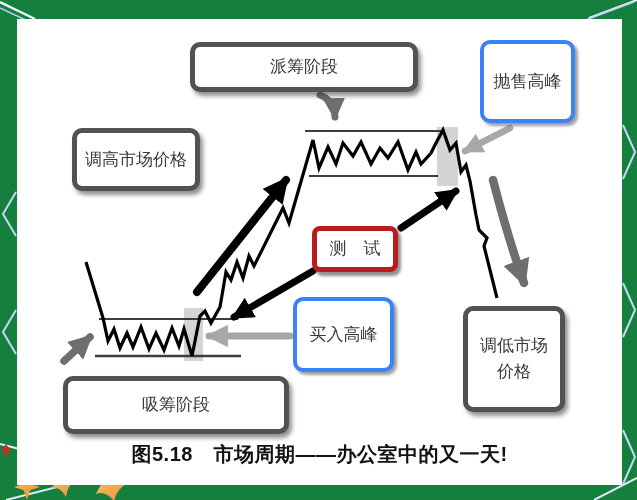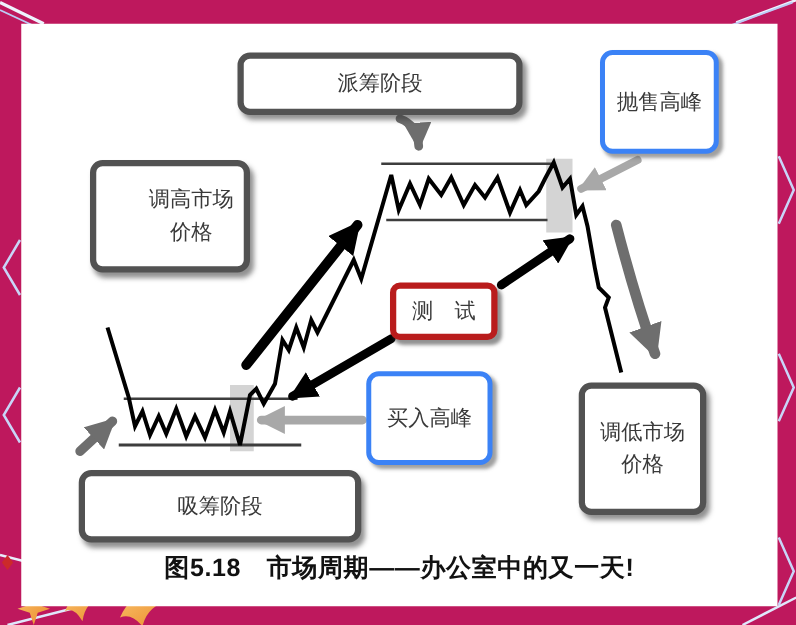--- a/index.html
+++ b/index.html
@@ -1,36 +1,36 @@
 <!DOCTYPE html>
 <html><head>
 <meta charset="utf-8">
 <style>
   html,body{margin:0;padding:0;}
   .stage{
     position:relative;width:637px;height:500px;overflow:hidden;
-    background:#be185d;
+    background:#15803d;
     font-family:"Liberation Sans","DejaVu Sans",sans-serif;
   }
   .bg,.art{position:absolute;left:0;top:0;}
   .panel{
     position:absolute;left:17px;top:19px;width:605px;height:466px;
     background:#ffffff;
   }
   .box{
     position:absolute;display:flex;align-items:center;justify-content:center;
     background:#ffffff;color:#3a3a3a;font-size:17px;line-height:26px;
     text-align:center;border-radius:10px;box-sizing:border-box;
   }
   .b-dark{border:5px solid #525252;box-shadow:3px 4px 4px rgba(55,55,55,0.55);}
   .b-light{border:4px solid #3b82f6;box-shadow:3px 3px 3px rgba(95,95,95,0.6);}
   .b-black{border:5px solid #b91c1c;box-shadow:3px 4px 3px rgba(55,55,55,0.55);border-radius:8px;}
   .box-distribution{left:190px;top:42px;width:228px;height:50px;}
   .box-sell-climax{left:480px;top:40px;width:95px;height:83px;}
-  .box-markup{left:72px;top:128px;width:128px;height:90px;padding-left:34px;}
+  .box-markup{left:72px;top:128px;width:128px;height:63px;}
   .box-test{left:312px;top:226px;width:86px;height:46px;}
   .box-buy-climax{left:293px;top:297px;width:101px;height:75px;}
   .box-accumulation{left:63px;top:376px;width:226px;height:58px;}
   .box-markdown{left:463px;top:306px;width:102px;height:106px;flex-direction:column;}
   .caption{
     position:absolute;left:17px;top:441px;width:605px;
     text-align:center;font-size:20px;font-weight:bold;color:#111111;
     letter-spacing:0.5px;
   }
 </style>

